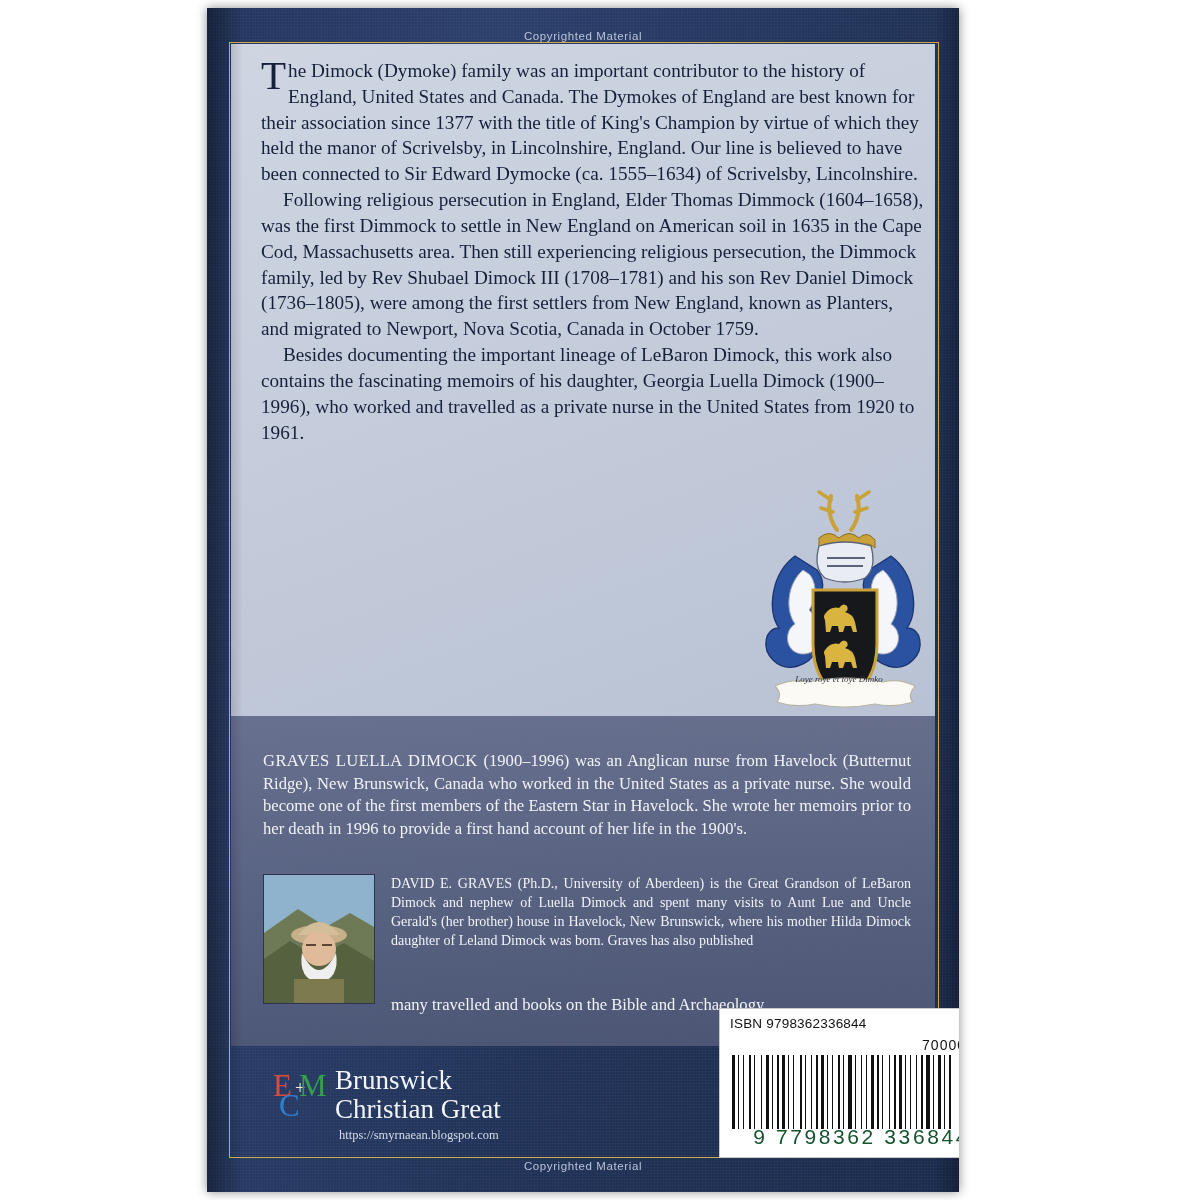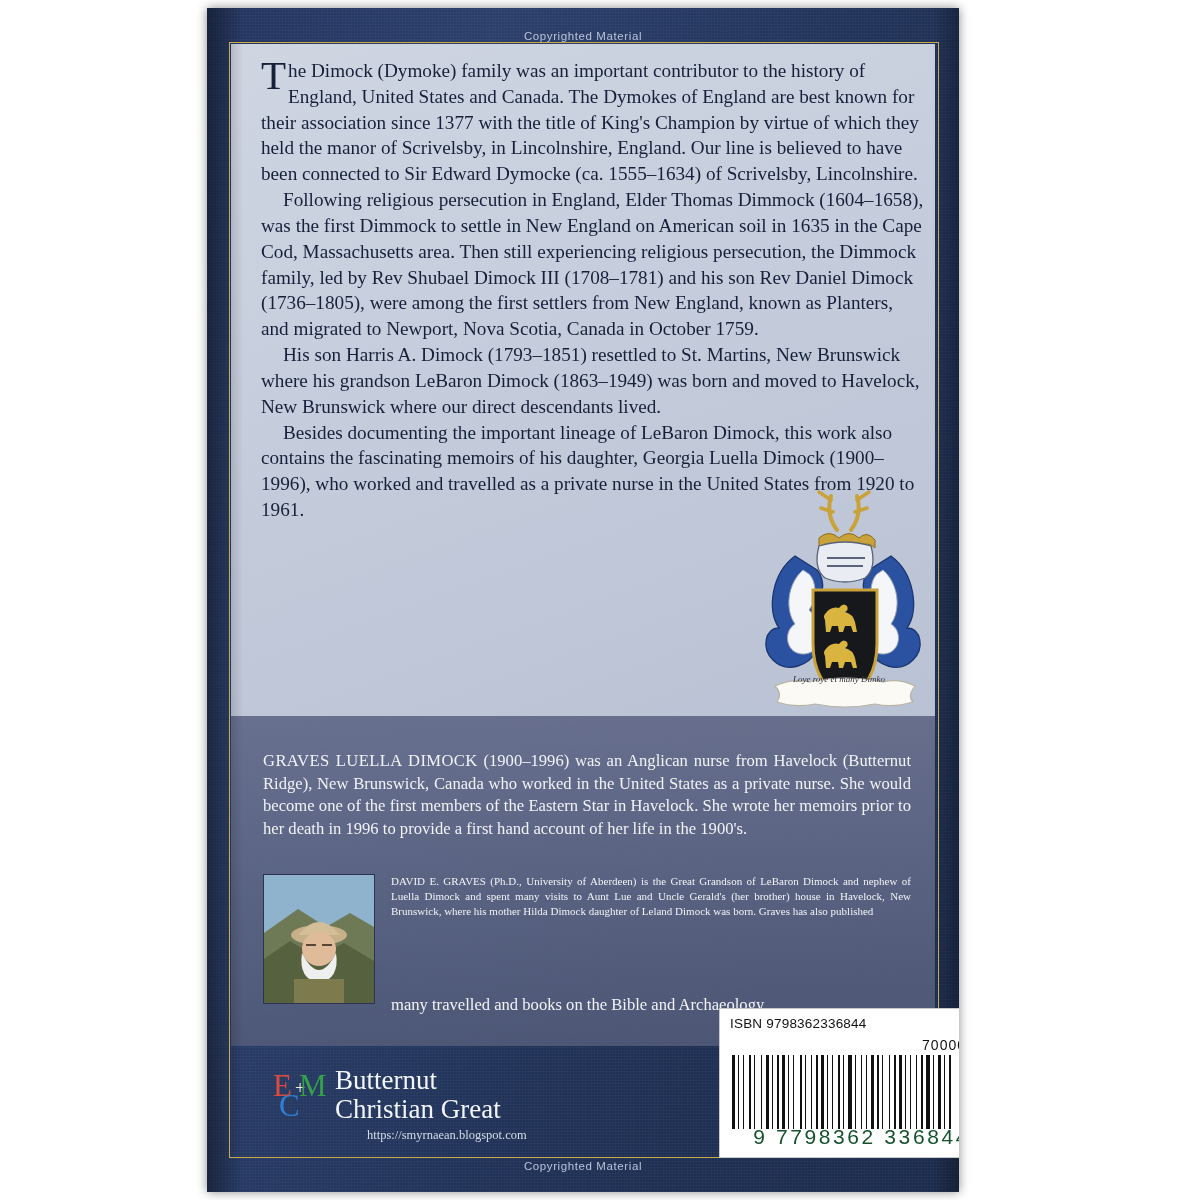--- a/index.html
+++ b/index.html
@@ -206,21 +206,21 @@
     background: linear-gradient(#8fb0c8, #6d93b0 45%, #4e6f50 46%, #6b7f58);
     overflow: hidden;
   }
   .author-photo svg { display:block; }
   .bio2-text {
     position: absolute;
     left: 128px;
     top: 0;
     width: 520px;
     color: #f1f3f8;
-    font-size: 11px;
+    font-size: 14px;
     line-height: 1.36;
     text-align: justify;
   }
   .bio2-tail {
     position: absolute;
     left: 128px;
     top: 120px;
     width: 520px;
     color: #f1f3f8;
     font-size: 16.6px;
@@ -255,21 +255,20 @@
     white-space: nowrap;
   }
   .pub-url {
     position: absolute;
     left: 66px;
     top: 62px;
     font-size: 12.5px;
     color: #d6dcea;
     font-family: "Liberation Serif", serif;
     white-space: nowrap;
-    margin-left: 28px;
   }
 
   
   .isbn-box {
     position: absolute;
     left: 512px;
     top: 1000px;
     width: 262px;
     height: 148px;
     background: #ffffff;
@@ -336,21 +335,20 @@
 
     <div class="blurb-panel">
       <div class="blurb-inner">
 
 
         <div class="blurb-text">
           <p class="first">
             <span class="dropcap">T</span><span>he Dimock (Dymoke) family was an important contributor to the history of England, United States and Canada.  The Dymokes of England are best known for their association since 1377 with the title of King's Champion by virtue of which they held the manor of Scrivelsby, in Lincolnshire, England. Our line is believed to have been connected to Sir Edward Dymocke (ca. 1555–1634) of Scrivelsby, Lincolnshire.</span>
           </p>
           <p>Following religious persecution in England, Elder Thomas Dimmock (1604–1658), was the first Dimmock to settle in New England on American soil in 1635 in the Cape Cod, Massachusetts area.  Then still experiencing religious persecution, the Dimmock family, led by Rev Shubael Dimock III (1708–1781) and his son Rev Daniel Dimock  (1736–1805), were among the first settlers from New England, known as Planters, and migrated to Newport, Nova Scotia, Canada in October 1759.</p>
-          <p>His son Harris A. Dimock (1793–1851) resettled to St. Martins, New Brunswick where his grandson LeBaron Dimock (1863–1949) was born and moved to Havelock, New Brunswick where our direct descendants lived.</p>
           <p>Besides documenting the important lineage of LeBaron Dimock, this work also contains the fascinating memoirs of his daughter, Georgia Luella Dimock (1900–1996), who worked and travelled as a private nurse in the United States from 1920 to 1961.</p>
         </div>
       </div>
 
       <div class="crest">
         <svg width="176" height="250" viewBox="0 0 176 250" xmlns="http://www.w3.org/2000/svg">
 
           <path d="M38 78 C14 96 10 132 22 150 C8 150 4 170 16 182 C30 196 52 188 60 172 C66 158 62 140 54 130 C66 122 70 104 60 92 Z" fill="#2a52a0" stroke="#1b3570" stroke-width="1.3"></path>
           <path d="M46 92 C30 106 28 132 38 146 C28 152 28 168 38 174 C50 180 62 172 64 160 C66 146 58 138 52 132 C60 122 60 104 52 96 Z" fill="#f4f6fa" stroke="#9aa5bb" stroke-width="1"></path>
 
@@ -369,21 +367,21 @@
 
           <path d="M56 112 h64 v54 q0 40 -32 56 q-32 -16 -32 -56 z" fill="#17181c" stroke="#c9a23a" stroke-width="3"></path>
 
           <g fill="#d9b43f">
             <path d="M68 136 q6 -8 14 -6 q4 -6 8 -2 q2 4 -2 6 q8 2 10 10 l2 10 h-4 l-2 -6 h-6 l-2 6 h-4 l-1 -6 h-6 l-2 6 h-4 l-1 -12 q-2 -4 0 -6 z"></path>
             <path d="M68 172 q6 -8 14 -6 q4 -6 8 -2 q2 4 -2 6 q8 2 10 10 l2 10 h-4 l-2 -6 h-6 l-2 6 h-4 l-1 -6 h-6 l-2 6 h-4 l-1 -12 q-2 -4 0 -6 z"></path>
           </g>
 
           <path d="M18 208 q18 -8 34 -4 q36 -8 74 0 q16 -4 32 4 q-8 10 -2 16 q-20 6 -38 2 q-30 6 -60 0 q-20 4 -38 -2 q6 -8 -2 -16 z" fill="#fbfaf5" stroke="#b9b4a4" stroke-width="1.2"></path>
         </svg>
-        <div class="crest-motto">Loye roye et many Dimko</div>
+        <div class="crest-motto">Loye roye et loye Dimko</div>
       </div>
     </div>
 
     <div class="bio-panel">
 
       <div class="bio-text">
         <span class="name">GRAVES LUELLA DIMOCK</span><span> (1900–1996) was an Anglican nurse from Havelock (Butternut Ridge), New Brunswick, Canada who worked in the United States as a private nurse. She would become one of the first members of the Eastern Star in Havelock. She wrote her memoirs prior to her death in 1996 to provide a first hand account of her life in the 1900's.</span>
       </div>
 
       <div class="bio2-wrap">
@@ -408,21 +406,21 @@
     </div>
 
     <div class="publisher">
       <div class="pub-mark">
         <span class="e">E</span>
         <span class="plus">+</span>
         <span class="m">M</span>
         <span class="c">C</span>
       </div>
       <div class="pub-name">
-        <div>Butternut</div>
+        <div>Brunswick</div>
         <div>Christian Great</div>
       </div>
       <div class="pub-url">https://smyrnaean.blogspot.com</div>
     </div>
 
     <div class="isbn-box">
       <div class="isbn-label">ISBN 9798362336844</div>
       <div class="isbn-9">70000</div>
       <div class="barcode">
           <i style="width: 3px;"></i>

